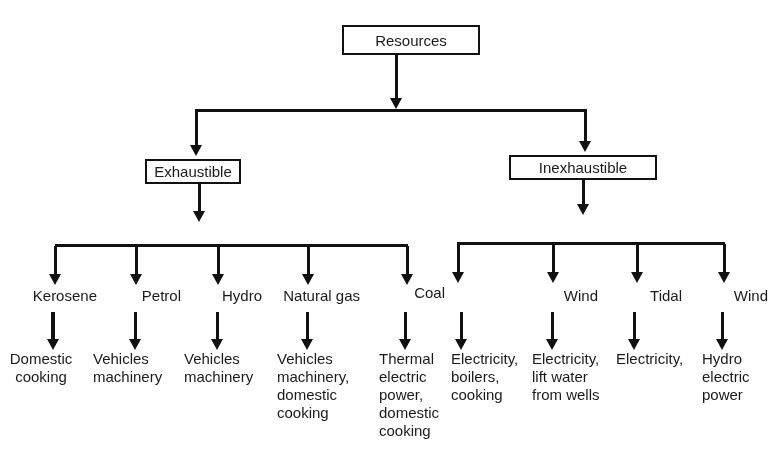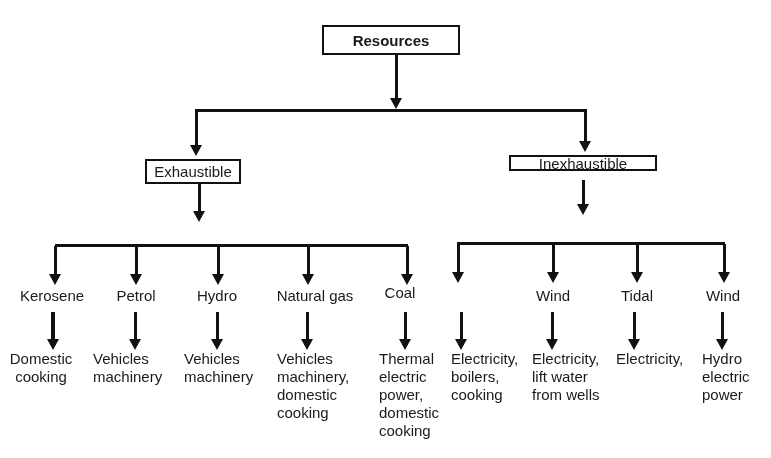--- a/index.html
+++ b/index.html
@@ -3,50 +3,50 @@
 <meta charset="utf-8">
 <style>
   * { margin:0; padding:0; box-sizing:border-box; }
   html,body { background:#ffffff; }
   body { font-family:"Liberation Sans", sans-serif; color:#1a1a1a; }
   .stage { position:relative; width:771px; height:458px; background:#fff; overflow:hidden; }
 
   .box { position:absolute; border:2px solid #111; background:#fff;
          display:flex; align-items:center; justify-content:center;
          font-size:15px; }
-  .box.root { font-weight:bold; }
+  .box.root { font-weight:normal;margin-left:20px; }
 
   .hline { position:absolute; height:3px; background:#111; }
 
   .varrow { position:absolute; width:3px; background:#111; }
   .varrow::after { content:""; position:absolute; top:100%; left:50%;
                    margin-left:-6.5px; width:0; height:0;
                    border-left:6.5px solid transparent;
                    border-right:6.5px solid transparent;
                    border-top:11px solid #111; }
   .varrow.thick { width:4px; }
 
-  .label { position:absolute; width:90px; text-align:center; font-size:15px; }
+  .label { position:absolute; width:90px; text-align:right; font-size:15px; }
   .use   { position:absolute; font-size:15px; line-height:18px; white-space:pre-line; }
   .use.center { text-align:center; }
 </style>
 </head>
 <body>
 
 <div class="stage">
 
   <div class="box root" style="left:322px; top:25px; width:138px; height:30px;">Resources</div>
 
   <div class="varrow" style="left:395px; top:55px; height:43px;"></div>
   <div class="hline" style="left:196px; top:109px; width:391px;"></div>
   <div class="varrow" style="left:195px; top:109px; height:36px;"></div>
   <div class="varrow" style="left:584px; top:109px; height:32px;"></div>
 
   <div class="box" style="left:145px; top:159px; width:96px; height:25px;">Exhaustible</div>
-  <div class="box" style="left:509px; top:155px; width:148px; height:16px;">Inexhaustible</div>
+  <div class="box" style="left:509px; top:155px; width:148px; height:25px;">Inexhaustible</div>
 
   <div class="varrow" style="left:198px; top:184px; height:27px;"></div>
   <div class="varrow" style="left:582px; top:180px; height:24px;"></div>
 
   <div class="hline" style="left:55px; top:244px; width:353px;"></div>
   <div class="hline" style="left:457px; top:242px; width:268px;"></div>
 
   <div class="varrow" style="left:54px;  top:246px; height:28px;"></div>
   <div class="varrow" style="left:135px; top:246px; height:28px;"></div>
   <div class="varrow" style="left:217px; top:246px; height:28px;"></div>

